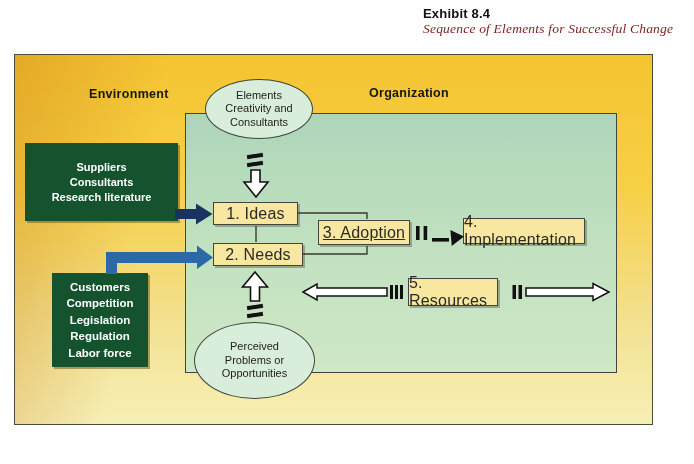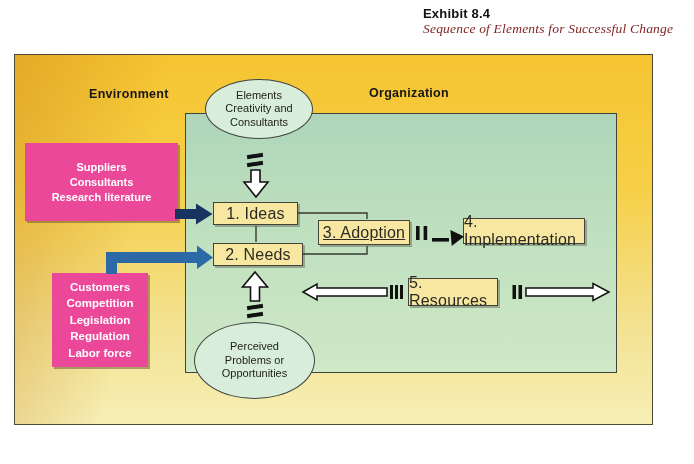--- a/index.html
+++ b/index.html
@@ -43,21 +43,21 @@
     display:flex;align-items:center;justify-content:center;
     font-size:16px;color:#2b2b26;letter-spacing:.2px;
   }
   #box-ideas{left:213px;top:202px;width:85px;height:23px;}
   #box-needs{left:213px;top:243px;width:90px;height:23px;text-align:right;}
   #box-adoption{left:318px;top:220px;width:92px;height:25px;text-decoration:underline;}
   #box-implementation{left:463px;top:218px;width:122px;height:26px;}
   #box-resources{left:408px;top:278px;width:90px;height:28px;}
   
   .navy-box{
-    position:absolute;background:#ec4899;color:#fff;font-weight:bold;text-align:center;
+    position:absolute;background:#14532d;color:#fff;font-weight:bold;text-align:center;
     box-shadow:2px 2px 0 rgba(80,70,30,.45);
     display:flex;flex-direction:column;align-items:center;justify-content:center;
   }
   #navy-upper{left:25px;top:143px;width:153px;height:78px;font-size:11px;line-height:15px;}
   #navy-lower{left:52px;top:273px;width:96px;height:94px;font-size:11.5px;line-height:16.5px;}
   
   #arrow-layer{position:absolute;left:0;top:0;width:694px;height:464px;pointer-events:none;}
 </style>
 </head>
 <body>

